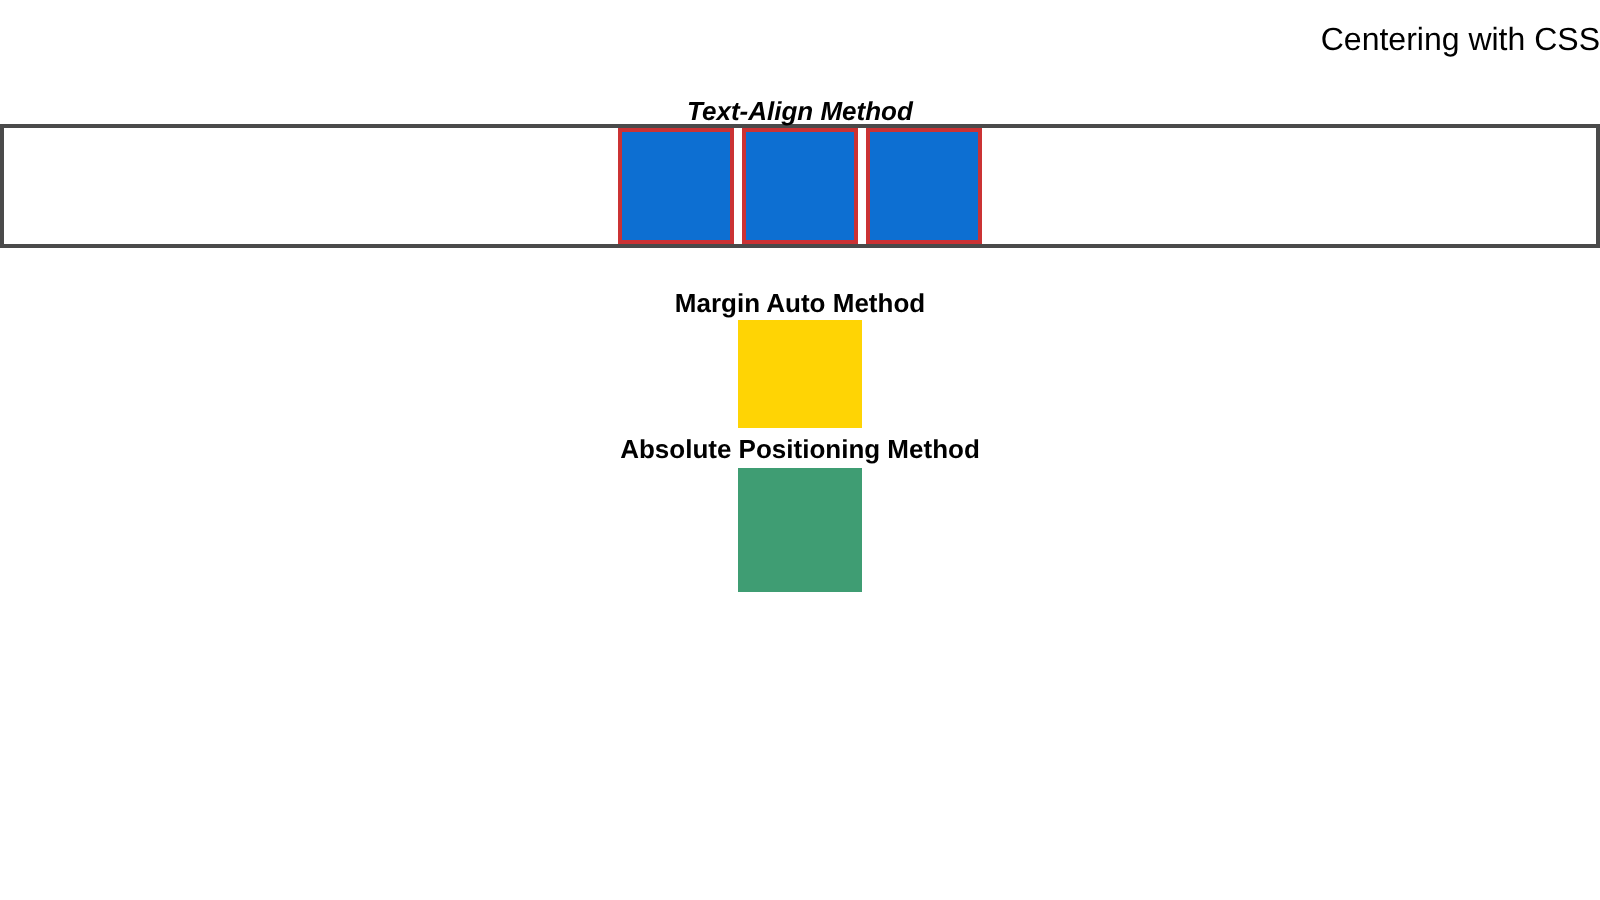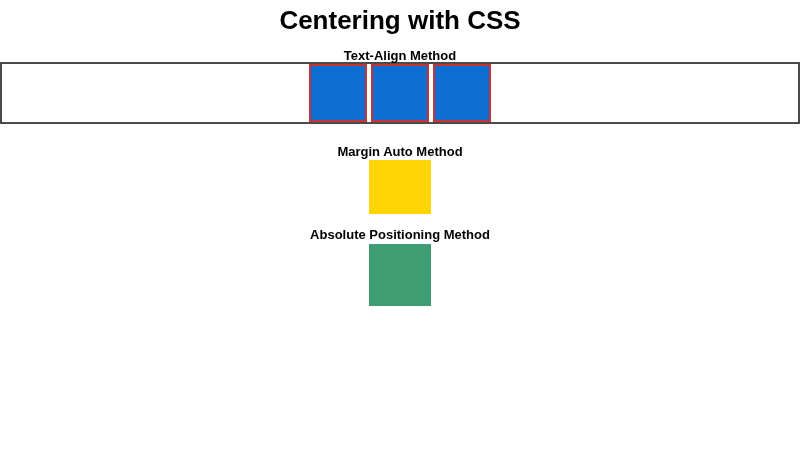--- a/index.html
+++ b/index.html
@@ -20,34 +20,34 @@
     width: 800px;
     height: 450px;
     background: var(--page-bg);
     font-family: "Liberation Sans", sans-serif;
     color: var(--text-color);
     overflow: hidden;
   }
   .page-title {
     margin: 0;
     padding-top: 9px;
-    font-size: 26px;
+    font-size: 16px;
     line-height: 23px;
-    font-weight: bold;
-    text-align: center;
+    font-weight: normal;
+    text-align: right;
   }
   .method-label {
     font-size: 13px;
     line-height: 13px;
     font-weight: bold;
     text-align: center;
   }
-  .label-text-align { margin-top: 17px; }
+  .label-text-align { margin-top: 17px; font-style: italic; }
   .label-margin-auto { margin-top: 21px; }
-  .label-absolute { margin-top: 14px; }
+  .label-absolute { margin-top: 4px; }
   .ta-container {
     width: 100%;
     border: 2px solid var(--container-border);
     text-align: center;
     font-size: 0;
     line-height: 0;
   }
   .blue-square {
     display: inline-block;
     vertical-align: top;

